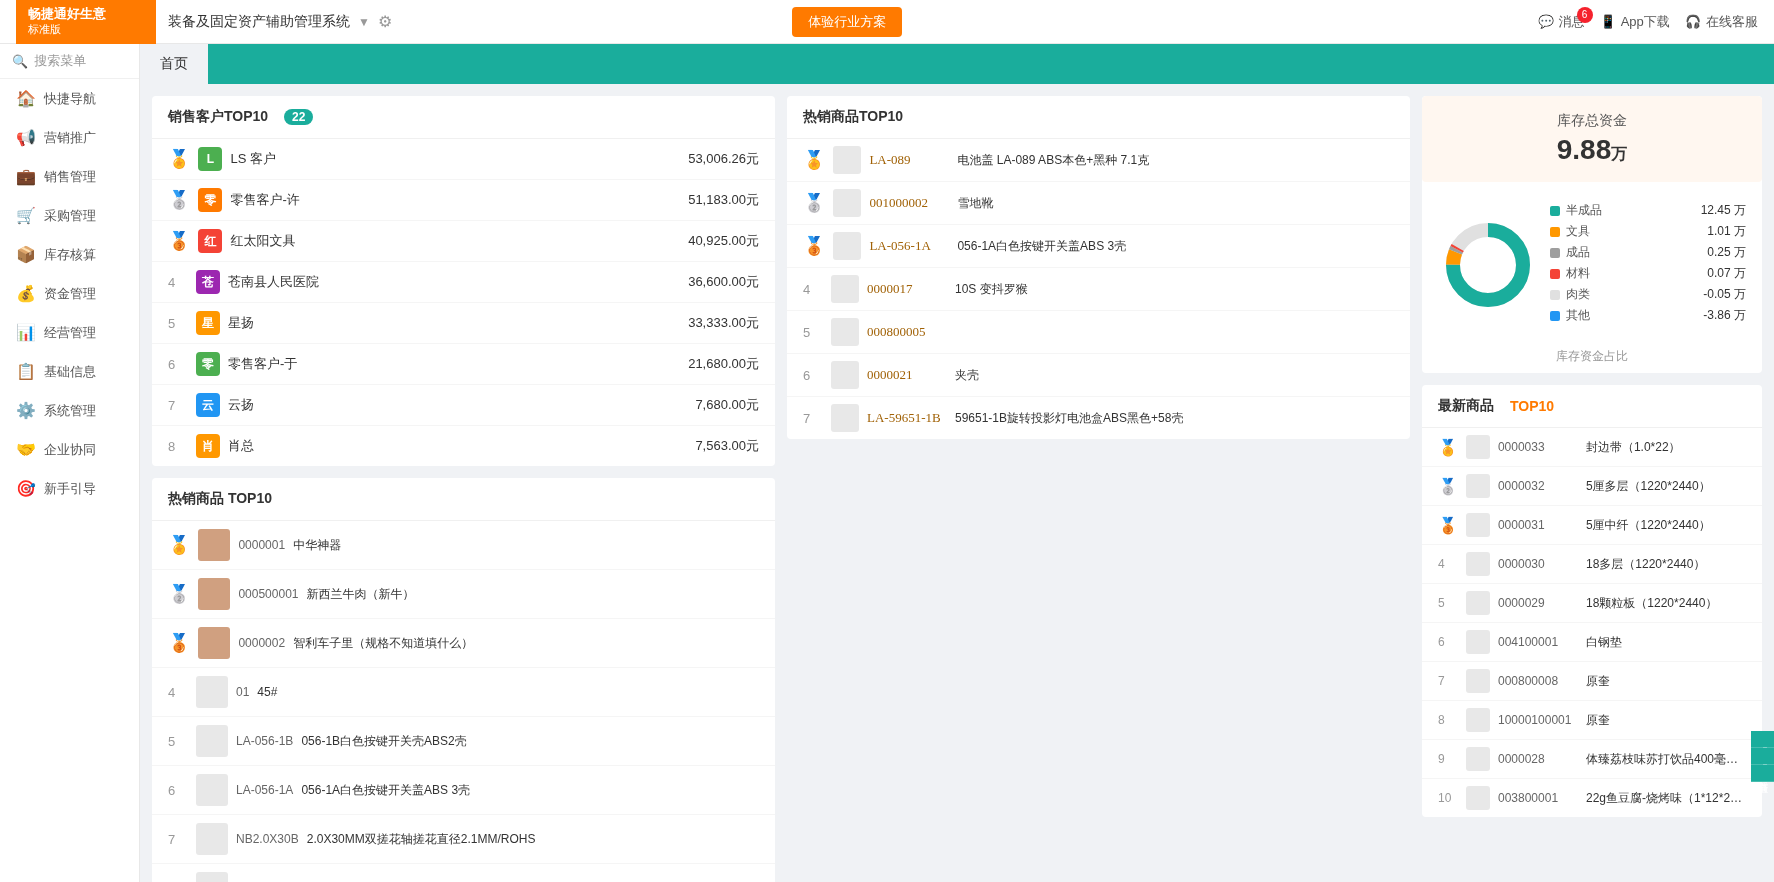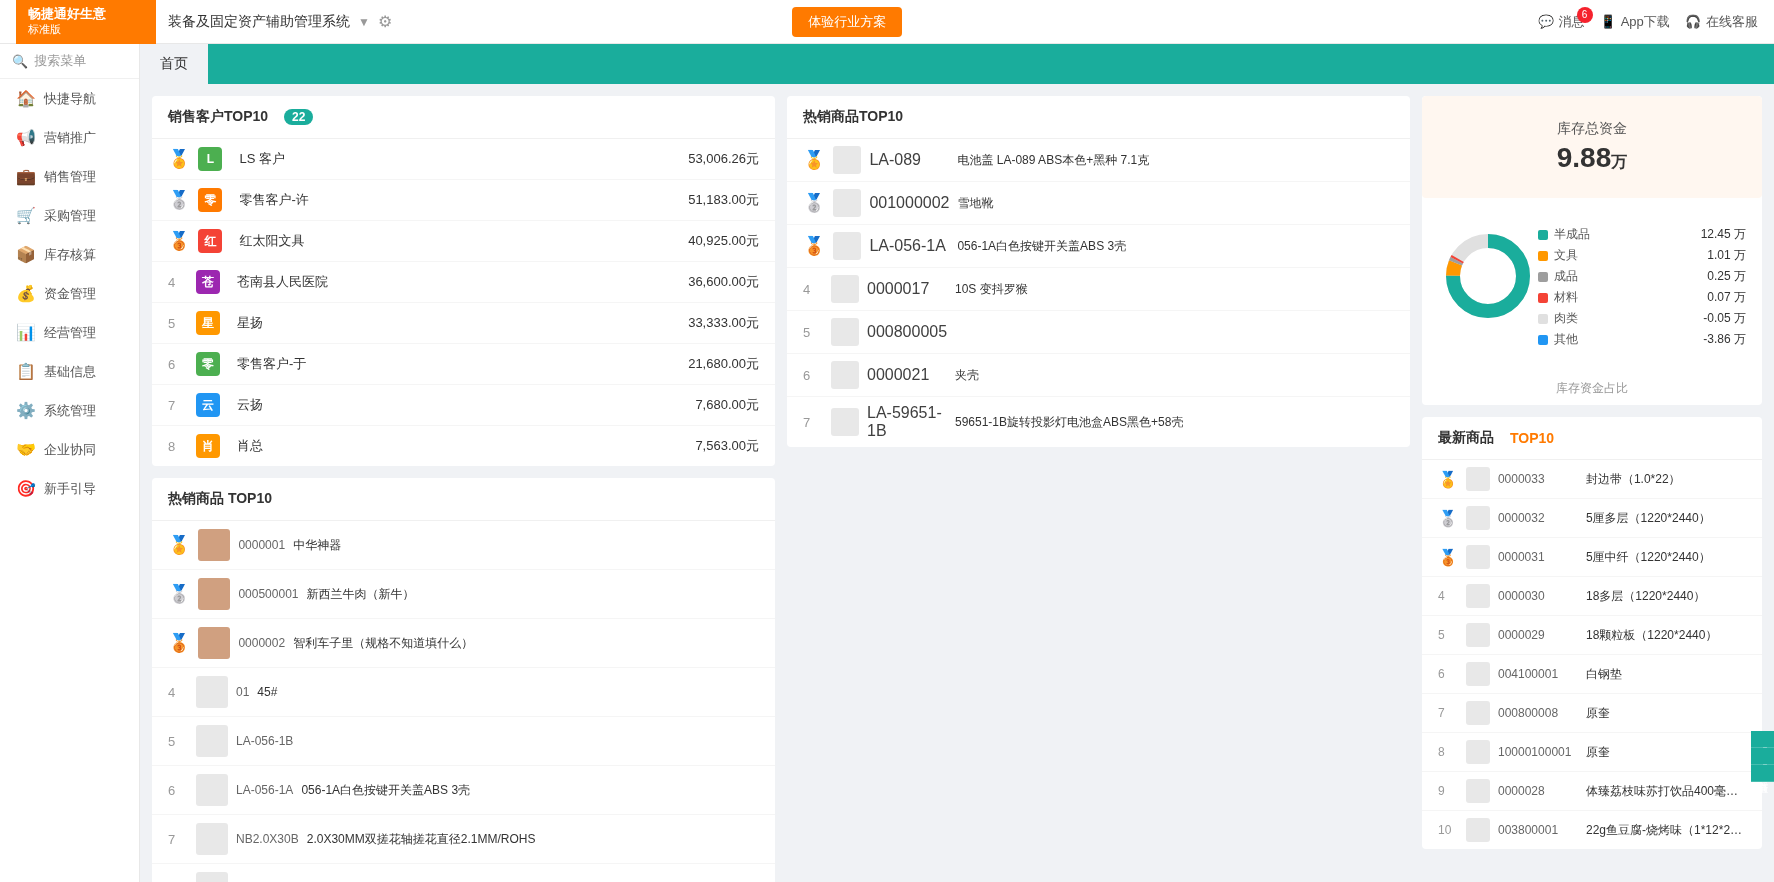--- a/index.html
+++ b/index.html
@@ -69,41 +69,41 @@
     .panel { background: #fff; border-radius: 4px; overflow: hidden; }
     .panel-title { font-size: 14px; font-weight: bold; color: #333; padding: 12px 16px; border-bottom: 1px solid #f0f0f0; display: flex; align-items: center; gap: 16px; }
     .panel-title .title-badge { background: #1aad9c; color: #fff; border-radius: 10px; padding: 1px 8px; font-size: 12px; }
     .panel-title .title-orange { color: #ff7a00; }
 
     
     .rank-table { width: 100%; }
     .rank-row { display: flex; align-items: center; padding: 8px 16px; border-bottom: 1px solid #f5f5f5; gap: 8px; }
     .rank-row:last-child { border-bottom: none; }
     .rank-badge { width: 24px; height: 24px; border-radius: 4px; display: flex; align-items: center; justify-content: center; color: #fff; font-size: 12px; font-weight: bold; flex-shrink: 0; }
-    .rank-name { flex: 1; color: #333; font-size: 13px; margin-left: 9px; }
+    .rank-name { flex: 1; color: #333; font-size: 13px; }
     .rank-amount { color: #333; font-size: 13px; font-weight: 500; }
 
     
     .prod-row { display: flex; align-items: center; padding: 7px 16px; border-bottom: 1px solid #f5f5f5; gap: 8px; }
     .prod-row:last-child { border-bottom: none; }
     .prod-img { width: 28px; height: 28px; background: #e8e8e8; border-radius: 3px; flex-shrink: 0; display: flex; align-items: center; justify-content: center; font-size: 10px; color: #aaa; }
-    .prod-code { color: #404040; font-size: 16px; flex-shrink: 0; width: 80px; }
+    .prod-code { color: #a16207; font-size: 13px; flex-shrink: 0; width: 80px; font-family: Liberation Serif, serif; }
     .prod-name { color: #333; font-size: 12px; flex: 1; overflow: hidden; text-overflow: ellipsis; white-space: nowrap; }
 
     
     .right-panel { display: flex; flex-direction: column; gap: 12px; }
 
     
-    .inv-total { background: #fff7f0; border-radius: 4px; padding: 24px; text-align: center; }
+    .inv-total { background: #fff7f0; border-radius: 4px; padding: 16px; text-align: center; }
     .inv-total-label { color: #555; font-size: 14px; margin-bottom: 4px; }
     .inv-total-value { font-size: 28px; font-weight: bold; color: #333; }
     .inv-total-value .unit { font-size: 16px; }
 
     
-    .donut-section { display: flex; align-items: flex-start; padding: 28px 16px; }
+    .donut-section { display: flex; align-items: center; gap: 12px; padding: 20px 16px; }
     .donut-chart { width: 100px; height: 100px; flex-shrink: 0; }
     .legend-list { flex: 1; }
     .legend-item { display: flex; align-items: center; gap: 6px; margin-bottom: 4px; font-size: 12px; color: #555; }
     .legend-dot { width: 10px; height: 10px; border-radius: 2px; flex-shrink: 0; }
     .legend-name { flex: 1; }
     .legend-val { color: #333; font-weight: 500; }
     .inv-ratio-label { text-align: center; color: #999; font-size: 12px; padding-bottom: 8px; }
     .hot-item { display: flex; align-items: center; padding: 8px 16px; border-bottom: 1px solid #f5f5f5; gap: 8px; }
     .hot-num { width: 20px; color: #999; font-size: 13px; flex-shrink: 0; }
     .hot-img { width: 32px; height: 32px; background: #e8e8e8; border-radius: 3px; flex-shrink: 0; overflow: hidden; display: flex; align-items: center; justify-content: center; }
@@ -311,20 +311,21 @@
               <div class="hot-item">
     <span class="hot-num">4</span>
     <div class="hot-img" style=""></div>
     <span class="hot-code">01</span>
     <span class="hot-name">45#</span>
   </div>
               <div class="hot-item">
     <span class="hot-num">5</span>
     <div class="hot-img" style=""></div>
     <span class="hot-code">LA-056-1B</span>
+    <span class="hot-name">056-1B白色按键开关壳ABS2壳</span>
   </div>
               <div class="hot-item">
     <span class="hot-num">6</span>
     <div class="hot-img" style=""></div>
     <span class="hot-code">LA-056-1A</span>
     <span class="hot-name">056-1A白色按键开关盖ABS 3壳</span>
   </div>
               <div class="hot-item">
     <span class="hot-num">7</span>
     <div class="hot-img" style=""></div>

